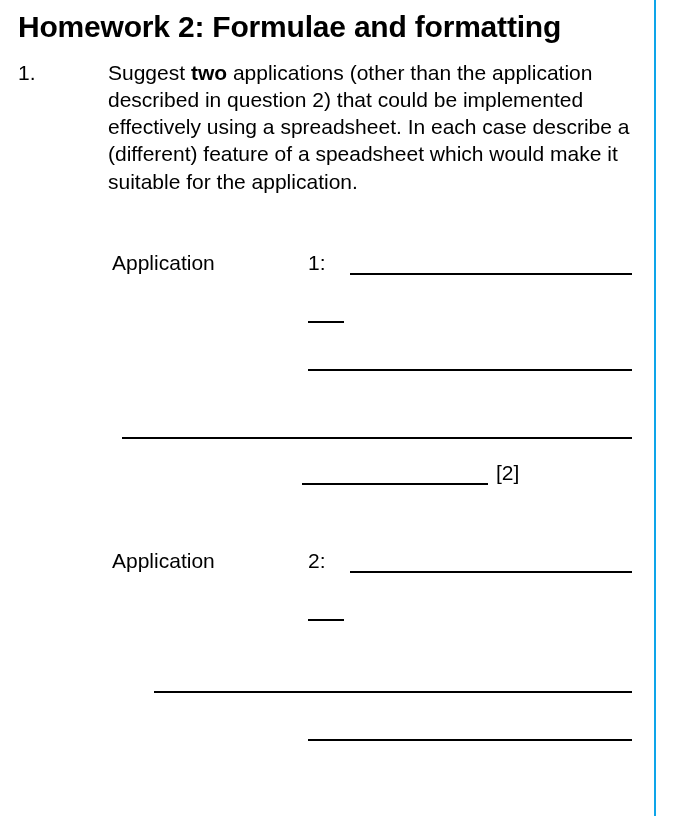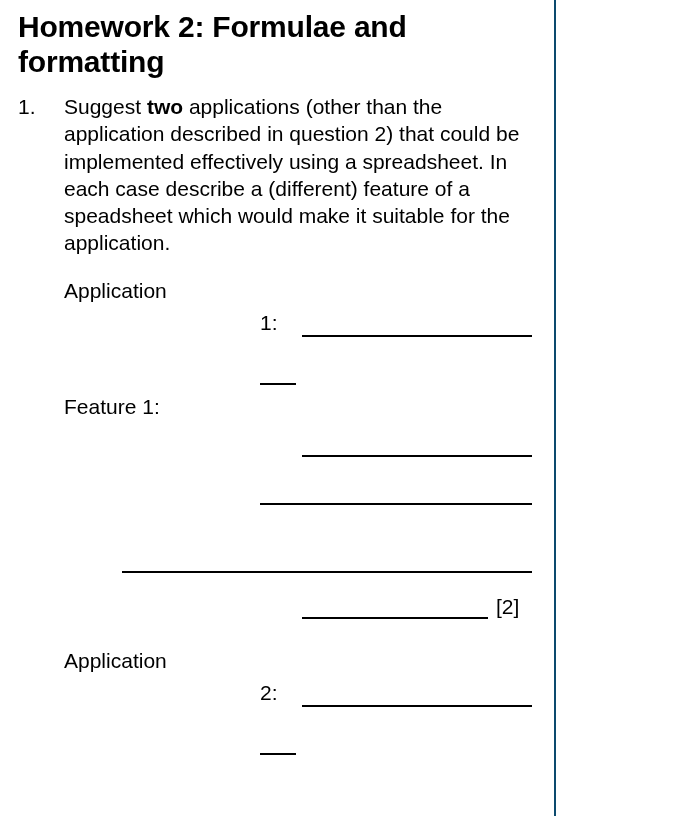--- a/index.html
+++ b/index.html
@@ -4,56 +4,57 @@
 <style>
   * { box-sizing: border-box; }
   html, body {
     margin: 0;
     padding: 0;
     background: #fff;
     font-family: Arial, Helvetica, sans-serif;
     color: #000;
   }
   .page {
-    width: 556px;
+    width: 656px;
     height: 816px;
     padding: 10px 22px 0 18px;
-    border-right: 2px solid #0c4a6e;
+    border-right: 2px solid #0ea5e9;
     position: relative;
   }
   h1.title {
     font-size: 30px;
     line-height: 1.15;
     font-weight: 700;
     margin: 0 0 14px 0;
     letter-spacing: -0.2px;
   }
   .q {
     display: flex;
     align-items: flex-start;
     gap: 28px;
     font-size: 21px;
     line-height: 1.3;
   }
   .qnum {
     width: 18px;
     flex: 0 0 auto;
   }
-  .qtext { flex: 1 1 auto; }
+  .qtext { flex: 1 1 auto; margin-left: 44px; }
   .qtext .two { font-weight: 700; }
 
   .body {
     padding-left: 46px;
     font-size: 21px;
   }
 
   .field-row {
     display: flex;
-    align-items: flex-start;
+    align-items: flex-end;
     margin-top: 22px;
+    margin-left: 48px;
   }
   .field-label {
     width: 196px;
     flex: 0 0 auto;
   }
   .field-num {
     width: 42px;
     flex: 0 0 auto;
     padding-top: 32px;
   }
@@ -103,27 +104,20 @@
     <div class="field-row" style="margin-top:0">
       <div class="field-label"></div>
       <div class="field-num" style="padding-top:22px">
         <span class="blank short"></span>
       </div>
       <div class="field-lines" style="padding-top:22px">
         <span class="blank" style="visibility:hidden"></span>
       </div>
     </div>
 
-    <div class="field-row" style="margin-top:10px">
-      <div class="field-label">Feature 1:</div>
-      <div class="field-num"></div>
-      <div class="field-lines" style="padding-top:36px">
-        <span class="blank"></span>
-      </div>
-    </div>
     <div class="field-row" style="margin-top:0">
       <div class="field-label"></div>
       <div style="flex:1">
         <span class="blank contline" style="display:block"></span>
       </div>
     </div>
 
     <div>
       <div style="padding-left:58px;margin-top:42px">
         <span class="blank" style="display:block"></span>

